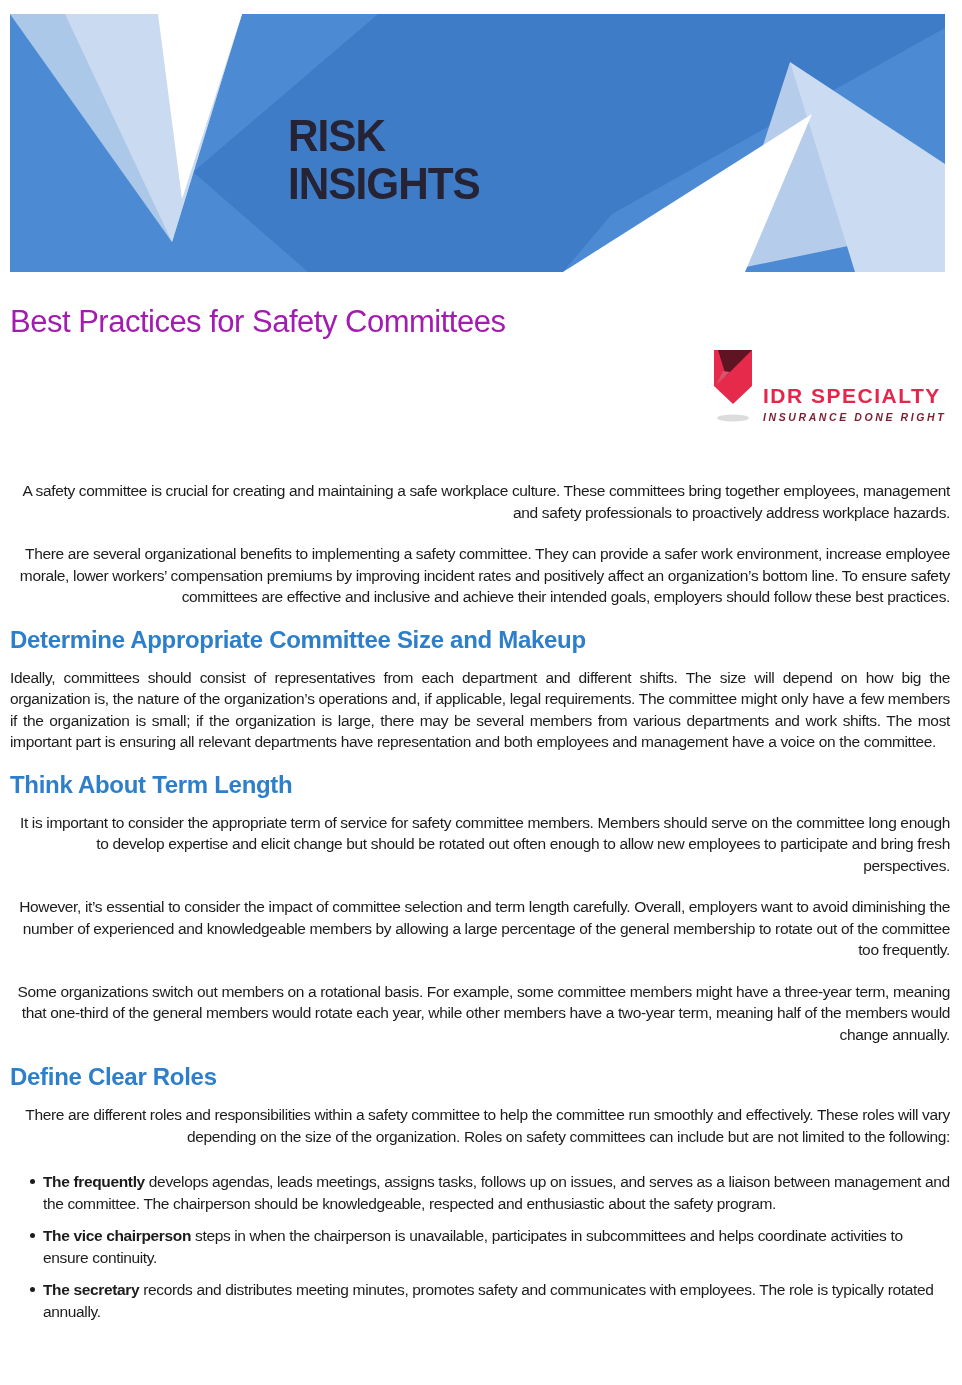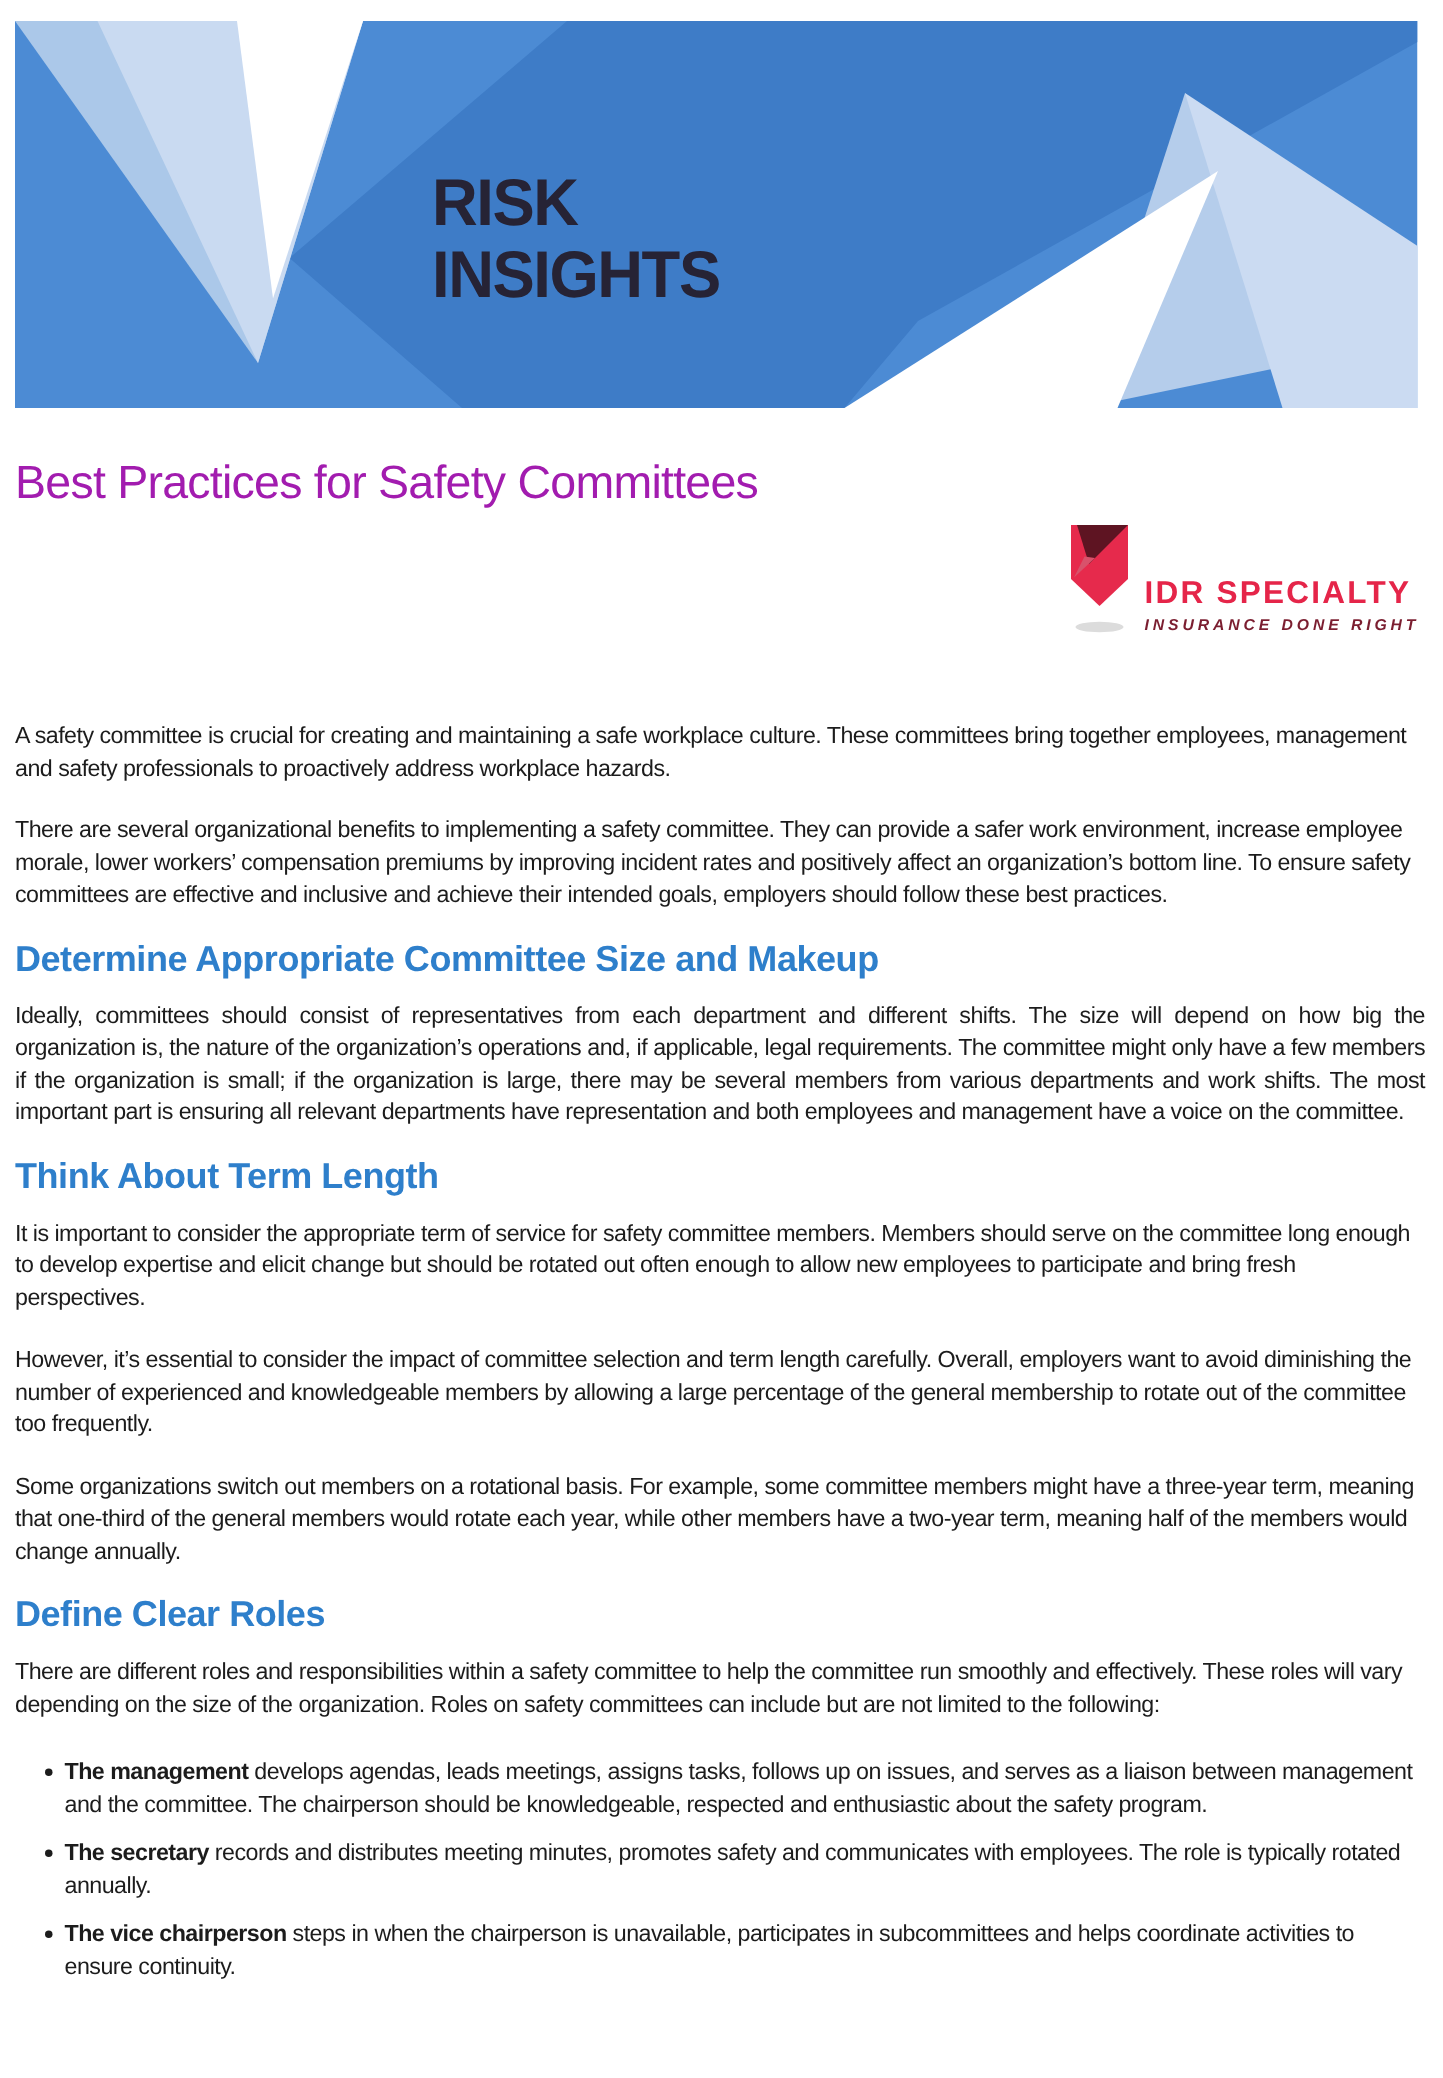--- a/index.html
+++ b/index.html
@@ -53,21 +53,21 @@
     letter-spacing:2.6px; color:#7b1e30; white-space:nowrap;
   }
 
   
   .content {
     position:absolute; left:10px; top:480px;
     width:940px;
     font-size:15.5px; line-height:21.5px;
     letter-spacing:-0.35px;
   }
-  .content p { margin:0 0 20px 0; }
+  .content p { margin:0 0 20px 0;text-align:right; }
   .content p.just { text-align:justify; }
   .sec-heading {
     color:#2e7fcb;
     font-size:24px; line-height:24px;
     font-weight:bold; letter-spacing:-0.3px;
     margin:13px 0 15px 0;
   }
   ul.roles { list-style:none; margin:24px 0 0 0; }
   ul.roles li {
     position:relative;
@@ -136,24 +136,24 @@
     <div class="sec-heading">Think About Term Length</div>
     <p>It is important to consider the appropriate term of service for safety committee members. Members should serve on the committee long enough to develop expertise and elicit change but should be rotated out often enough to allow new employees to participate and bring fresh perspectives.</p>
     <p>However, it’s essential to consider the impact of committee selection and term length carefully. Overall, employers want to avoid diminishing the number of experienced and knowledgeable members by allowing a large percentage of the general membership to rotate out of the committee too frequently.</p>
     <p>Some organizations switch out members on a rotational basis. For example, some committee members might have a three-year term, meaning that one-third of the general members would rotate each year, while other members have a two-year term, meaning half of the members would change annually.</p>
 
     <div class="sec-heading">Define Clear Roles</div>
     <p>There are different roles and responsibilities within a safety committee to help the committee run smoothly and effectively. These roles will vary depending on the size of the organization. Roles on safety committees can include but are not limited to the following:</p>
 
     <ul class="roles">
       <li>
-        <span class="marker"></span><span class="lead">The management</span><span> develops agendas, leads meetings, assigns tasks, follows up on issues, and serves as a liaison between management and the committee. The chairperson should be knowledgeable, respected and enthusiastic about the safety program.</span>
+        <span class="marker"></span><span class="lead">The frequently</span><span> develops agendas, leads meetings, assigns tasks, follows up on issues, and serves as a liaison between management and the committee. The chairperson should be knowledgeable, respected and enthusiastic about the safety program.</span>
+      </li>
+      <li>
+        <span class="marker"></span><span class="lead">The vice chairperson</span><span> steps in when the chairperson is unavailable, participates in subcommittees and helps coordinate activities to ensure continuity.</span>
       </li>
       <li>
         <span class="marker"></span><span class="lead">The secretary</span><span> records and distributes meeting minutes, promotes safety and communicates with employees. The role is typically rotated annually.</span>
-      </li>
-      <li>
-        <span class="marker"></span><span class="lead">The vice chairperson</span><span> steps in when the chairperson is unavailable, participates in subcommittees and helps coordinate activities to ensure continuity.</span>
       </li>
     </ul>
 
   </div>
 </div>
 
 </body></html>

